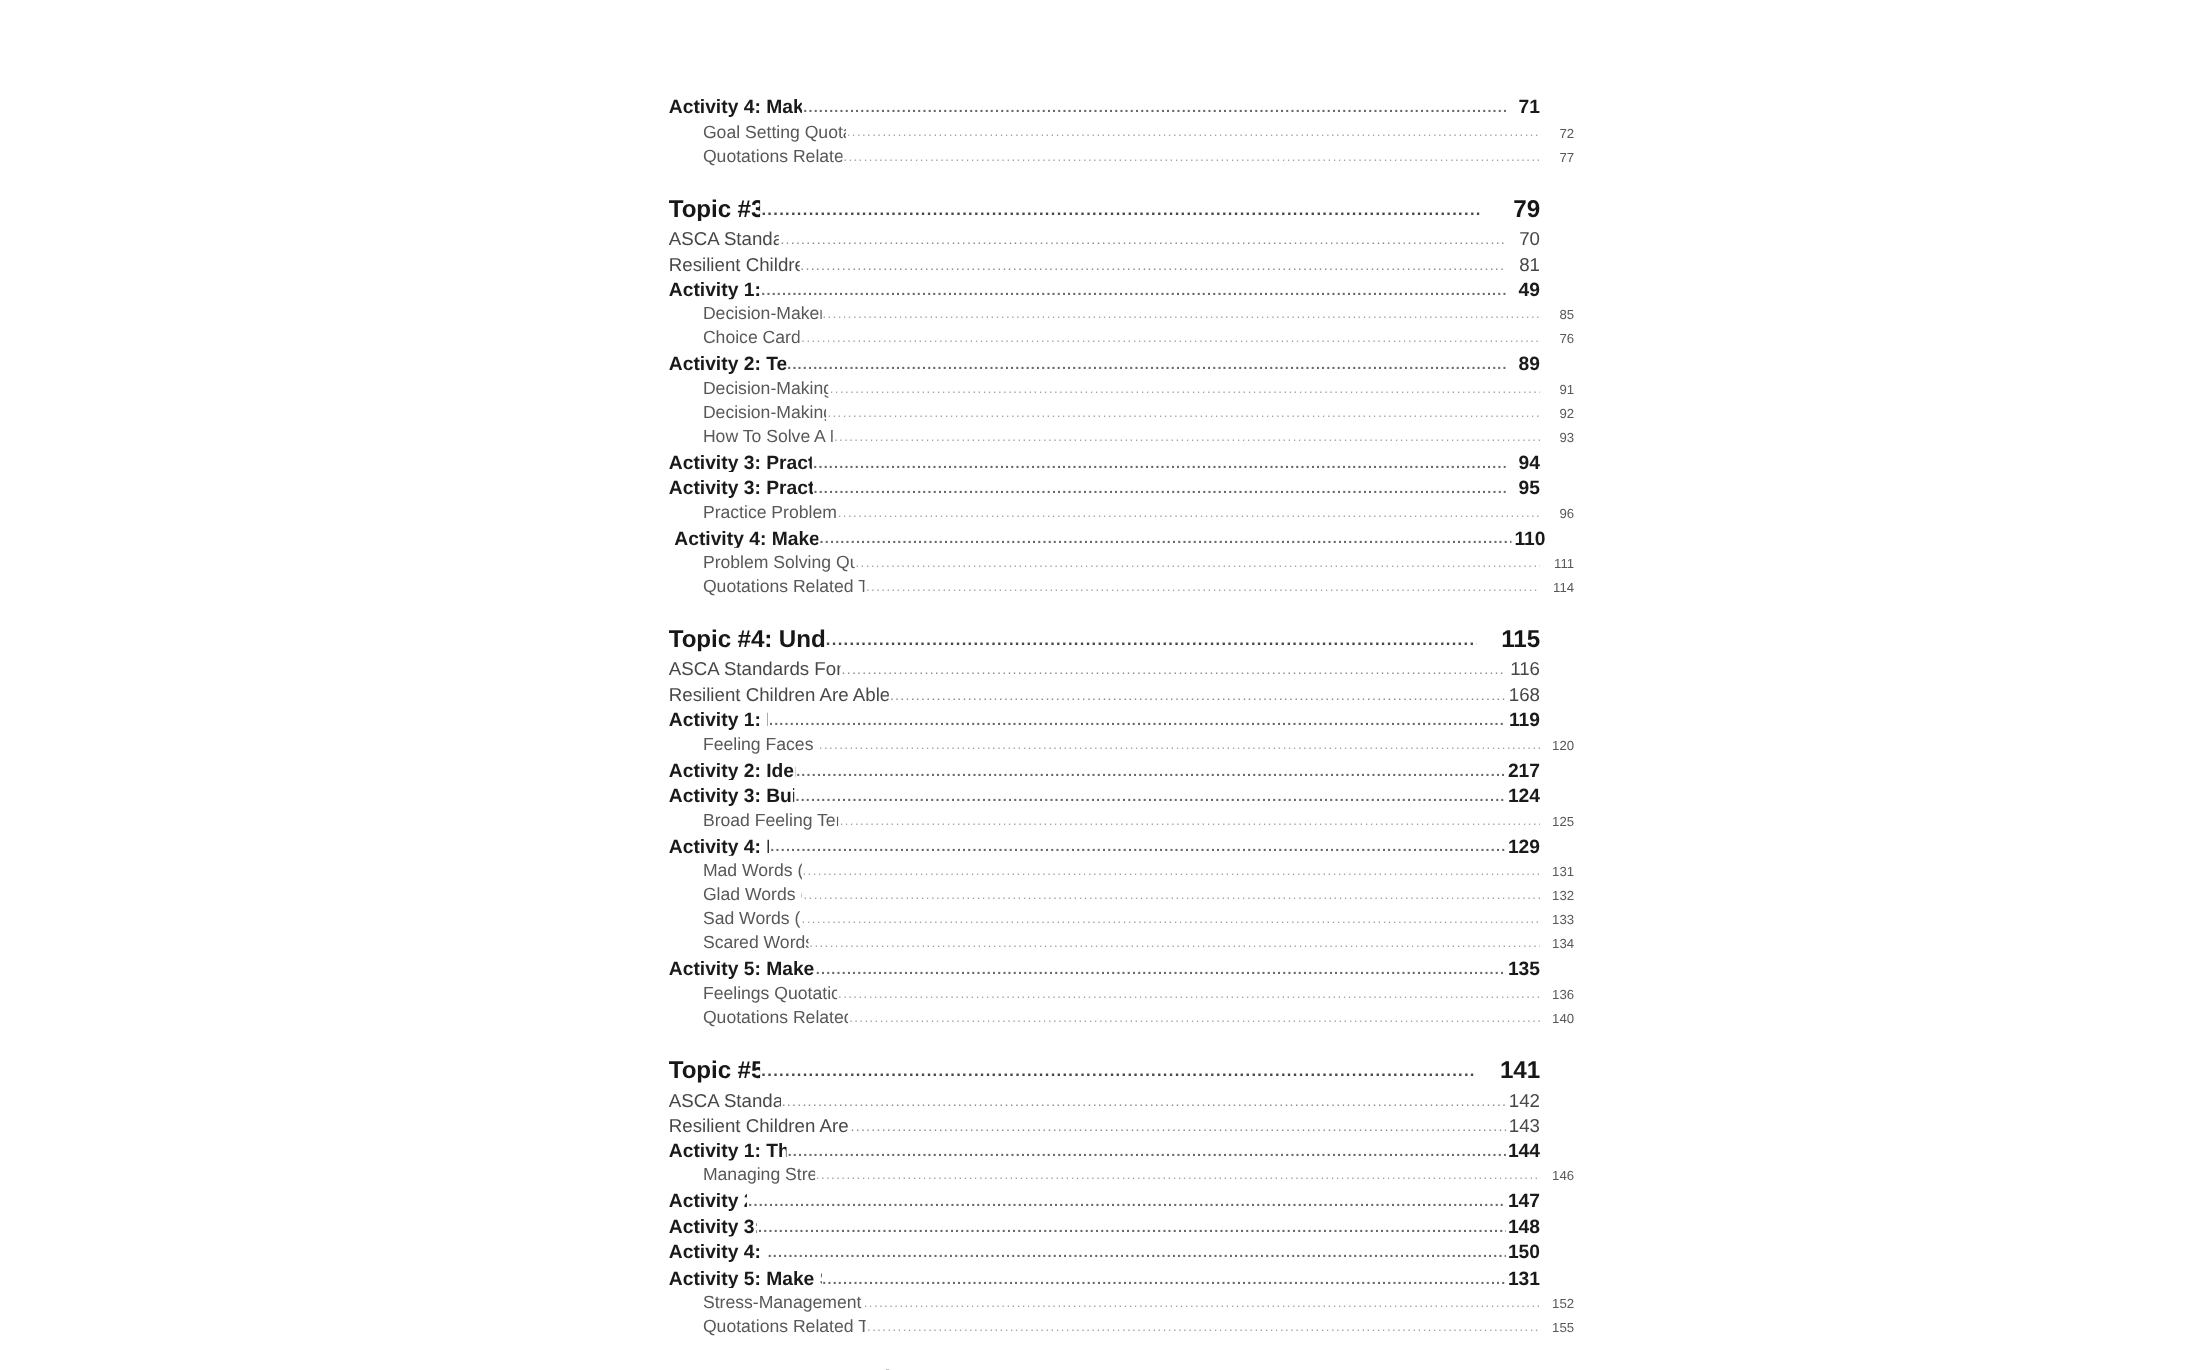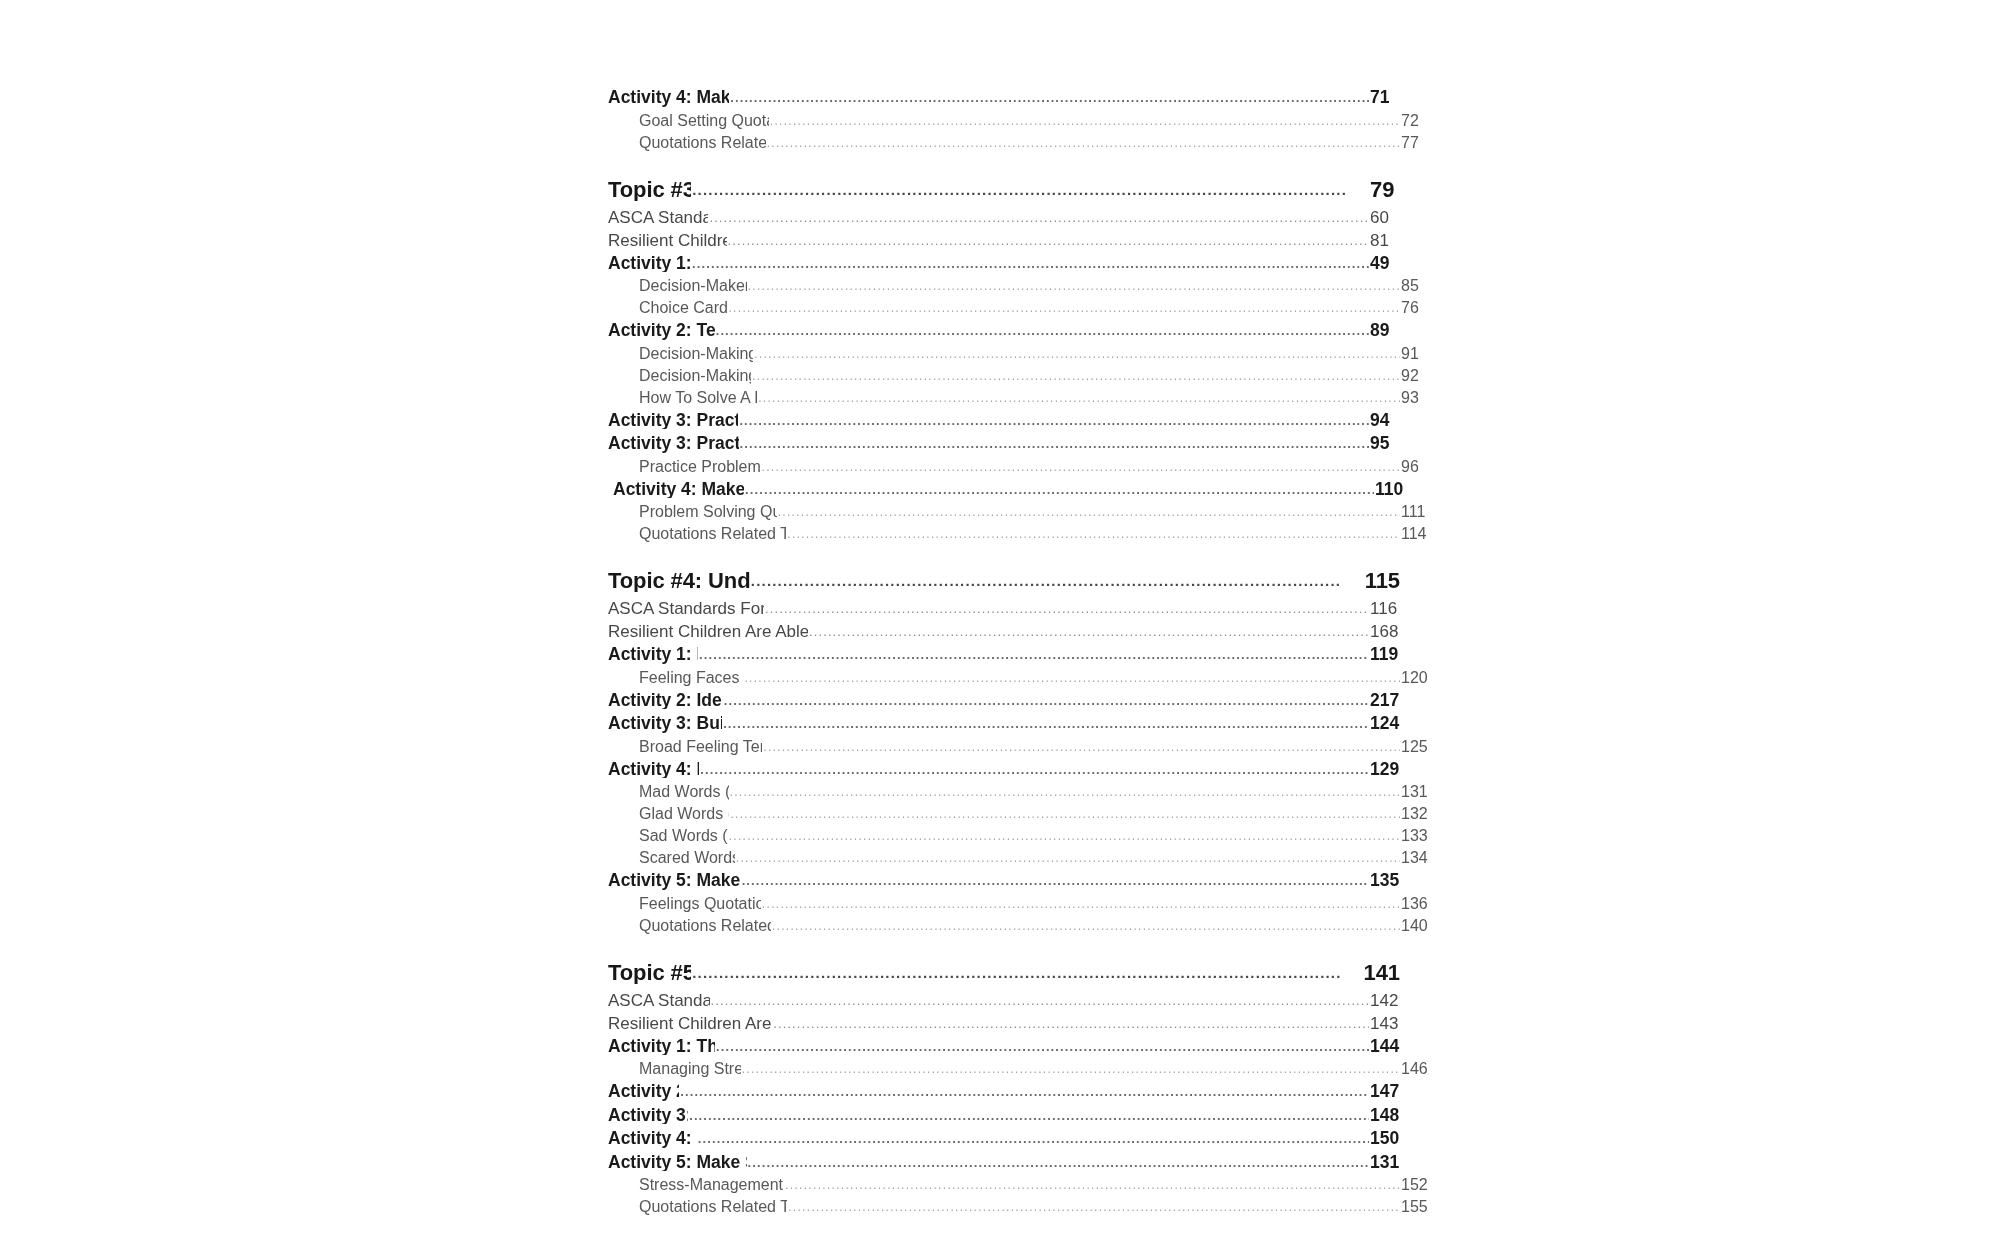--- a/index.html
+++ b/index.html
@@ -59,21 +59,21 @@
     margin: 0 1px;
     position: relative;
     bottom: 1px;
     color: #8a8a8a;
     letter-spacing: 1.1px;
     font-size: 13px;
   }
 
   .entry .page {
     flex: 0 0 auto;
-    text-align: left;
+    text-align: right;
     min-width: 30px;
   }
 
   
   .lvl-topic {
     font-size: 22px;
     font-weight: bold;
     color: #1c1c1c;
     padding: 3px 0 5px 0;
     letter-spacing: -0.1px;
@@ -101,21 +101,21 @@
   .lvl-activity .leader { color: #6a6a6a; }
 
   
   .lvl-sub {
     font-size: 16px;
     font-weight: normal;
     color: #5a5a5a;
     padding: 3px 0 3px 0;
     padding-left: 31px;
   }
-  .lvl-sub .page { font-size: 16px; }
+  .lvl-sub .page { font-size: 12px; }
   .lvl-sub .leader { color: #a0a0a0; letter-spacing: 1.3px; font-size: 12px; }
 
   
   .nudge {
     padding-left: 5px;
   }
 
   
   #toc {
     filter: contrast(1.05);
@@ -146,21 +146,21 @@
       </div>
       <div class="group">
         <div class="entry lvl-topic">
           <span class="label">Topic #3: Problem Solving</span>
           <span class="leader" aria-hidden="true">...............................................................................................................................................................................................................................................................................................................................................................................................................</span>
           <span class="page">79</span>
         </div>
         <div class="entry lvl-plain">
           <span class="label">ASCA Standards For Problem Solving</span>
           <span class="leader" aria-hidden="true">...............................................................................................................................................................................................................................................................................................................................................................................................................</span>
-          <span class="page">60</span>
+          <span class="page">70</span>
         </div>
         <div class="entry lvl-plain">
           <span class="label">Resilient Children Are Able To Solve Problems</span>
           <span class="leader" aria-hidden="true">...............................................................................................................................................................................................................................................................................................................................................................................................................</span>
           <span class="page">81</span>
         </div>
         <div class="entry lvl-activity">
           <span class="label">Activity 1: Can You Decide?</span>
           <span class="leader" aria-hidden="true">...............................................................................................................................................................................................................................................................................................................................................................................................................</span>
           <span class="page">49</span>

